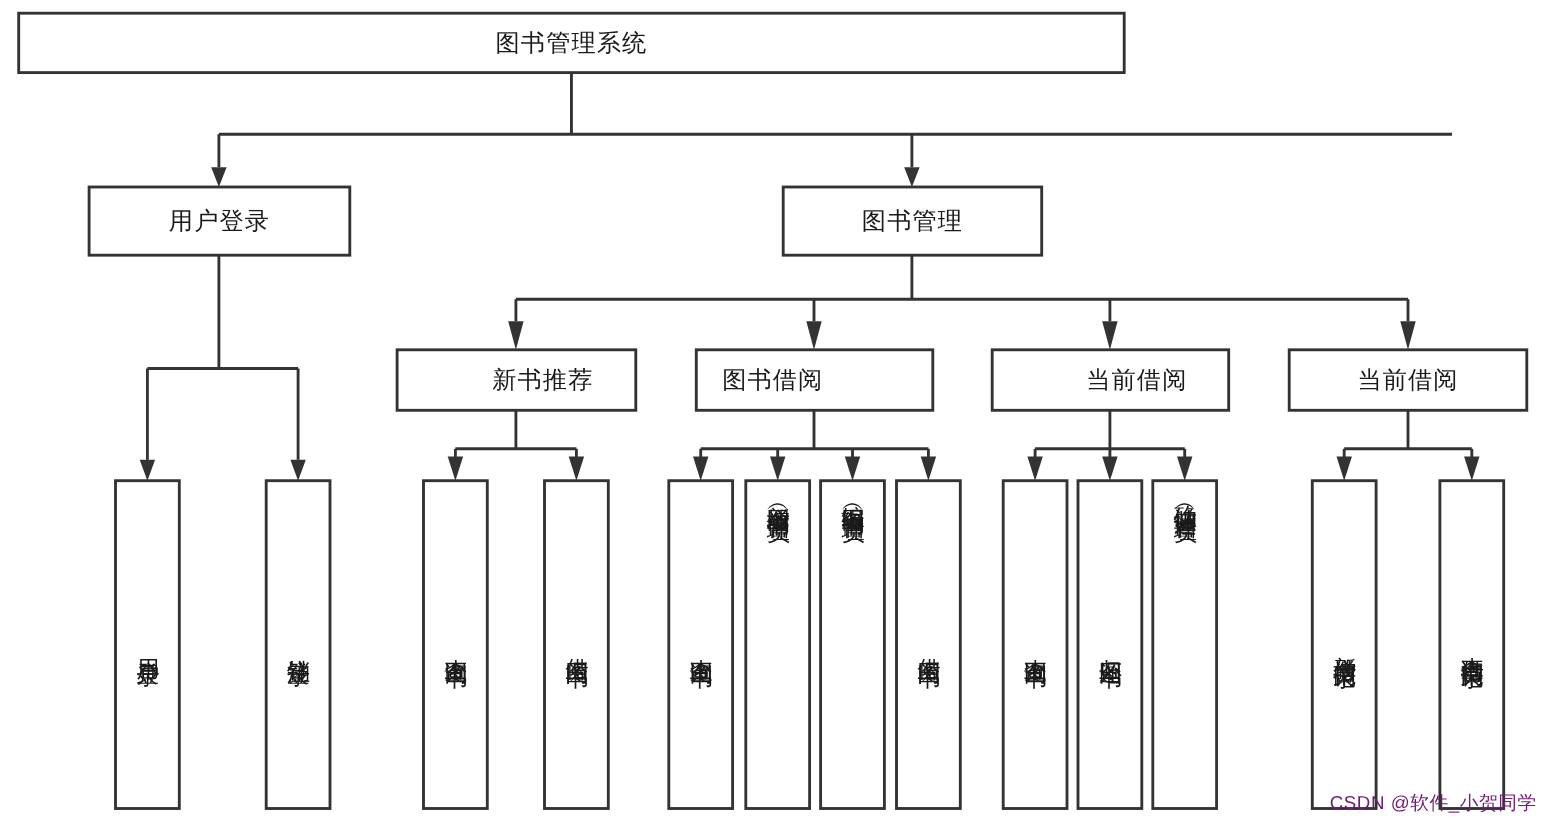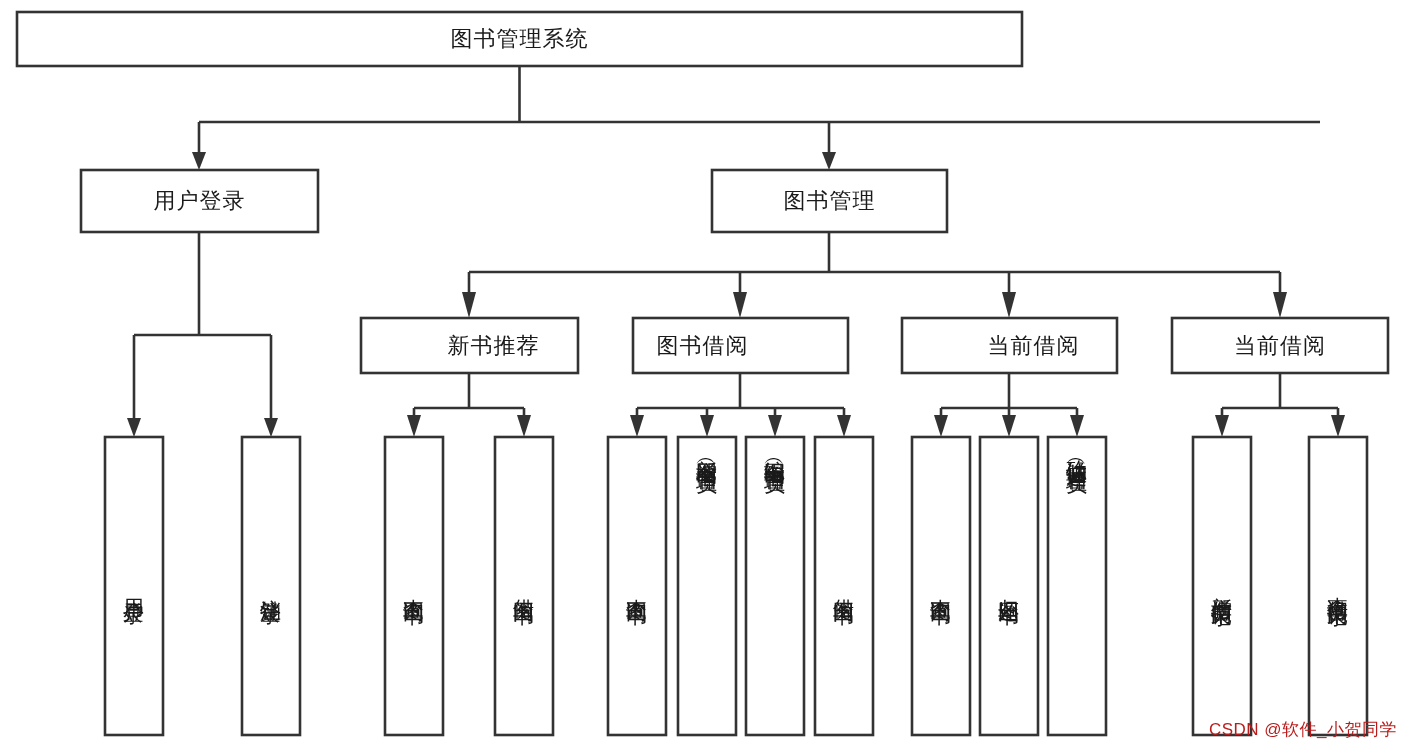--- a/index.html
+++ b/index.html
@@ -70,21 +70,21 @@
     color: #1a1a1a;
     letter-spacing: 1px;
     white-space: nowrap;
   }
   #watermark {
     position: absolute;
     right: 8px;
     bottom: 6px;
     font-family: "Liberation Sans", "DejaVu Sans", sans-serif;
     font-size: 17px;
-    color: #b91c1c;
+    color: #701a75;
     letter-spacing: 0.5px;
     white-space: nowrap;
     pointer-events: none;
   }
 </style>
 </head>
 <body>
 
 <div id="diagram-root">
 

